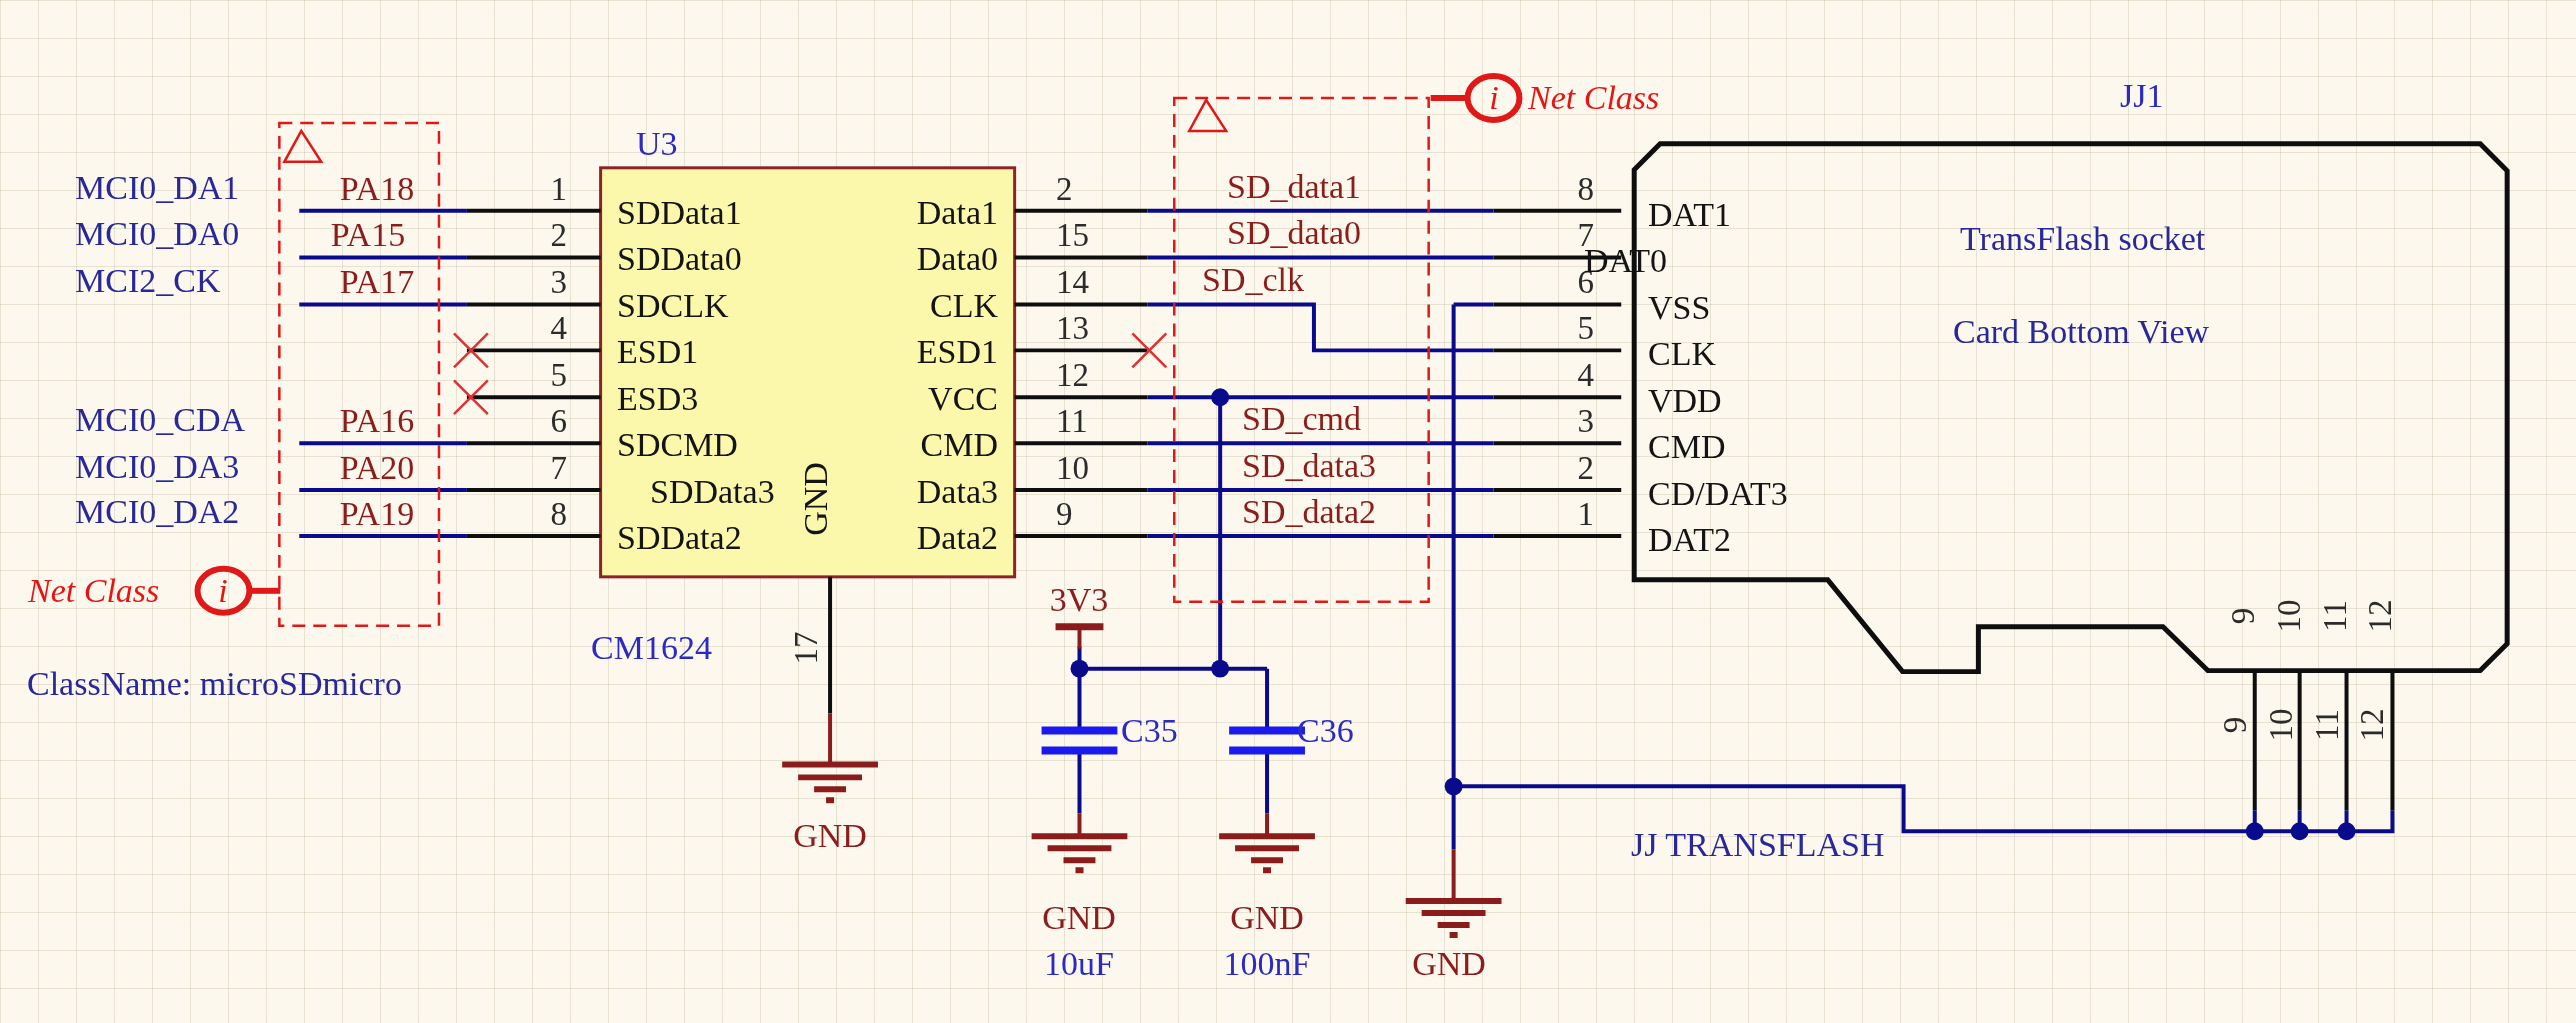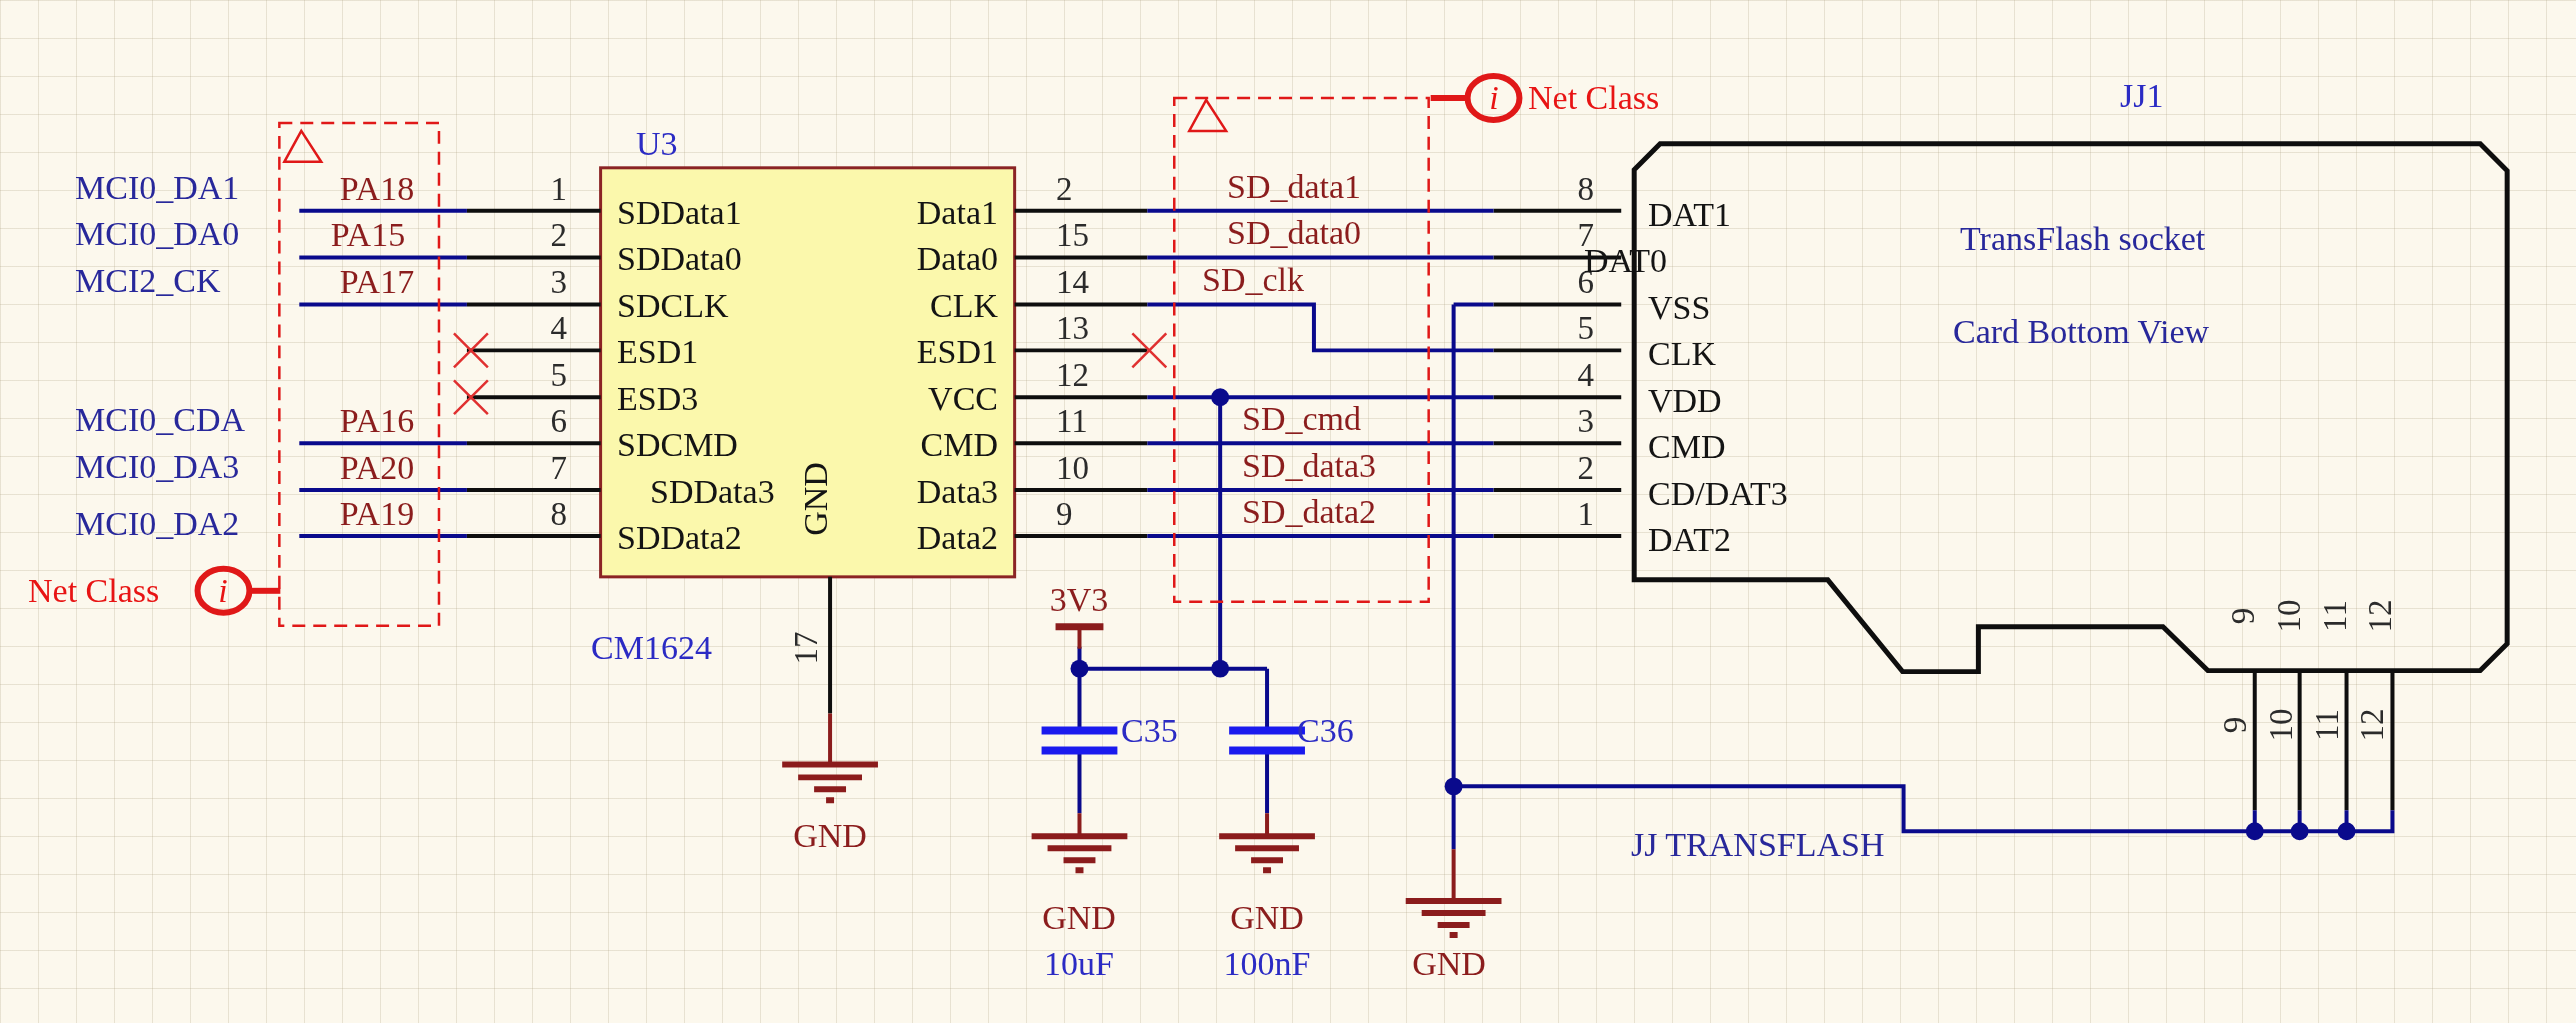--- a/index.html
+++ b/index.html
@@ -15,21 +15,21 @@
   svg{position:absolute;left:0;top:0;}
   .t{position:absolute;white-space:nowrap;font-size:34px;line-height:1;transform:translate(0,-50%);}
   .cx{transform:translate(-50%,-50%);}
   .rx{transform:translate(-100%,-50%);}
   .rot{transform:translate(-50%,-50%) rotate(-90deg);}
   .maroon{color:#8B1D1D;}
   .navyblue{color:#28289B;}
   .desig{color:#2B2BC4;}
   .pinname{color:#141414;}
   .pinnum{color:#2B2B2B;font-size:33px;}
-  .red{color:#E81414;}
+  .red{color:#E81414;font-style:italic;}
   .ital{font-style:italic;}
 </style>
 </head>
 <body>
 
 <div id="canvas">
 
   <svg width="2576" height="1024" viewBox="0 0 2582 1026">
 
     <rect x="602" y="168" width="415" height="410" fill="#FBF8AC" stroke="#8B2424" stroke-width="3"></rect>
@@ -109,27 +109,28 @@
       <path d="M1135,334 L1169,368 M1135,368 L1169,334"></path>
     </g>
   </svg>
 
   <div class="t red" style="left:1528px;top:98px">Net Class</div>
   <div class="t red ital cx" style="left:1494px;top:98px">i</div>
   <div class="t desig" style="left:2120px;top:96px">JJ1</div>
 
   <div class="t red" style="left:28px;top:591px">Net Class</div>
   <div class="t red ital cx" style="left:223px;top:591px">i</div>
+  <div class="t navyblue" style="left:27px;top:684px">ClassName: microSDmicro</div>
 
   <div class="t navyblue" style="left:75px;top:188px">MCI0_DA1</div>
   <div class="t navyblue" style="left:75px;top:234px">MCI0_DA0</div>
   <div class="t navyblue" style="left:75px;top:281px">MCI2_CK</div>
   <div class="t navyblue" style="left:75px;top:420px">MCI0_CDA</div>
   <div class="t navyblue" style="left:75px;top:467px">MCI0_DA3</div>
-  <div class="t navyblue" style="left:75px;top:524px">MCI0_DA2</div>
+  <div class="t navyblue" style="left:75px;top:512px">MCI0_DA2</div>
 
   <div class="t maroon cx" style="left:377px;top:189px">PA18</div>
   <div class="t maroon cx" style="left:368px;top:235px">PA15</div>
   <div class="t maroon cx" style="left:377px;top:282px">PA17</div>
   <div class="t maroon cx" style="left:377px;top:421px">PA16</div>
   <div class="t maroon cx" style="left:377px;top:468px">PA20</div>
   <div class="t maroon cx" style="left:377px;top:514px">PA19</div>
 
   <div class="t pinnum rx" style="left:567px;top:189px">1</div>
   <div class="t pinnum rx" style="left:567px;top:235px">2</div>

